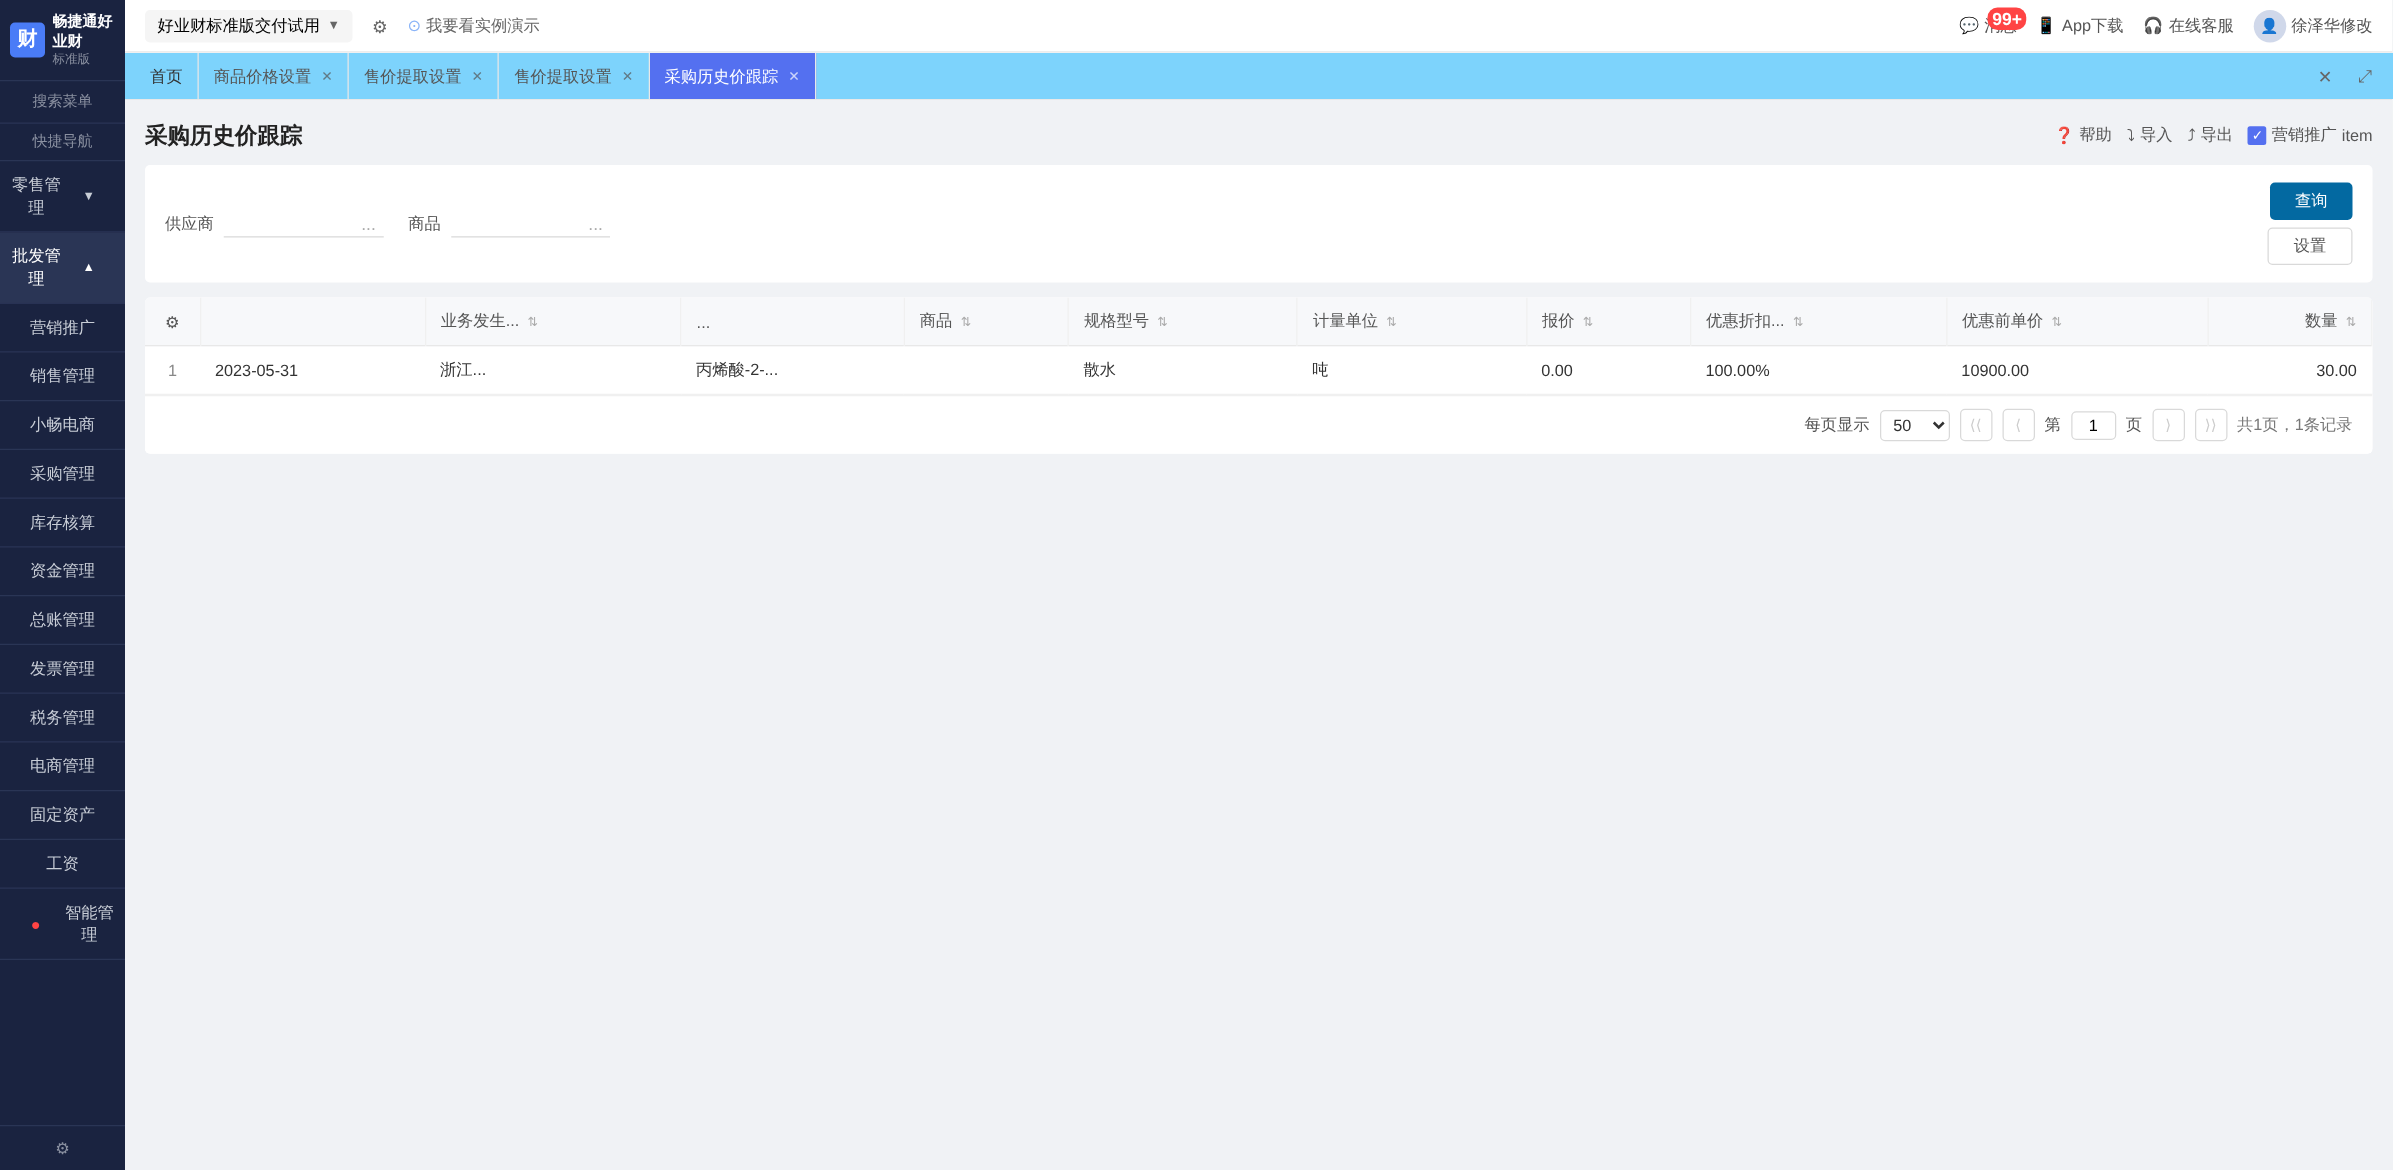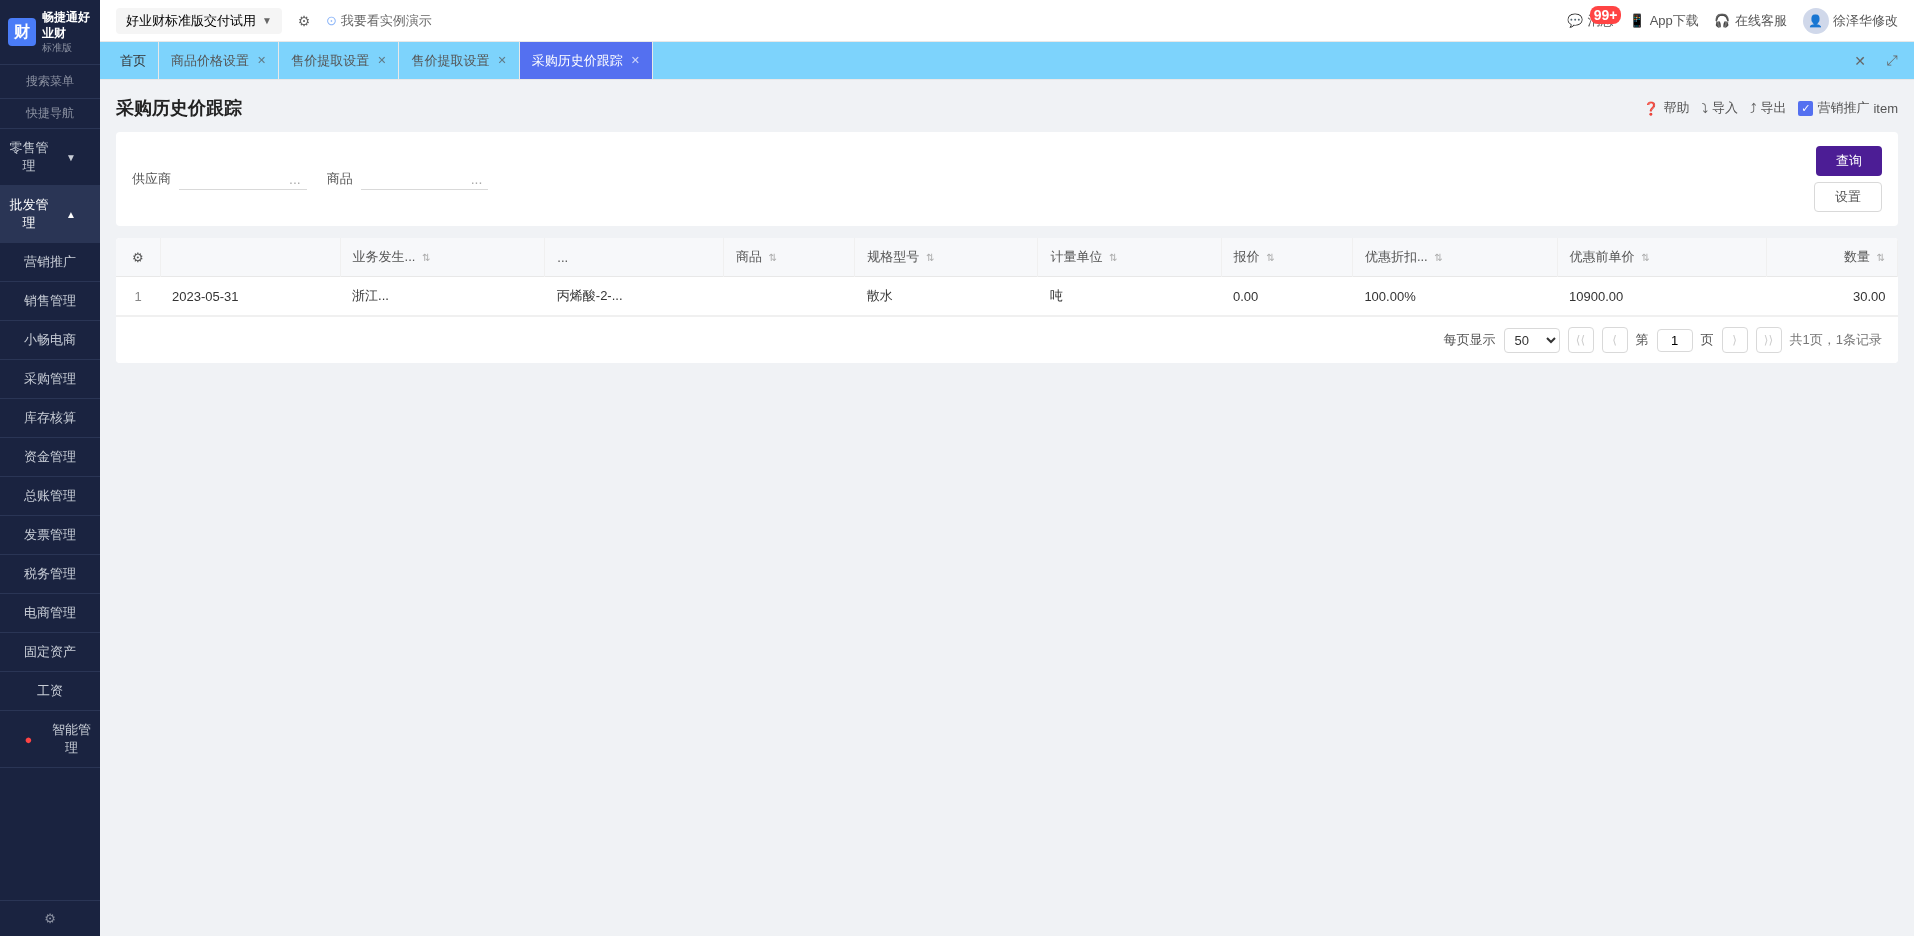--- a/index.html
+++ b/index.html
@@ -276,21 +276,21 @@
       padding: 2px 6px;
       min-width: 120px;
     }
     .filter-input-wrap input {
       border: none; outline: none; font-size: 13px; color: #333; width: 100px; background: transparent;
     }
     .filter-dots {
       color: #aaa; font-size: 14px; cursor: pointer;
     }
     .query-btn {
-      background: #4c1d95;
+      background: #0369a1;
       color: #fff;
       border: none;
       padding: 6px 20px;
       border-radius: 4px;
       font-size: 13px;
       cursor: pointer;
       margin-left: auto;
     }
     .settings-btn {
       border: 1px solid #d9d9d9;

